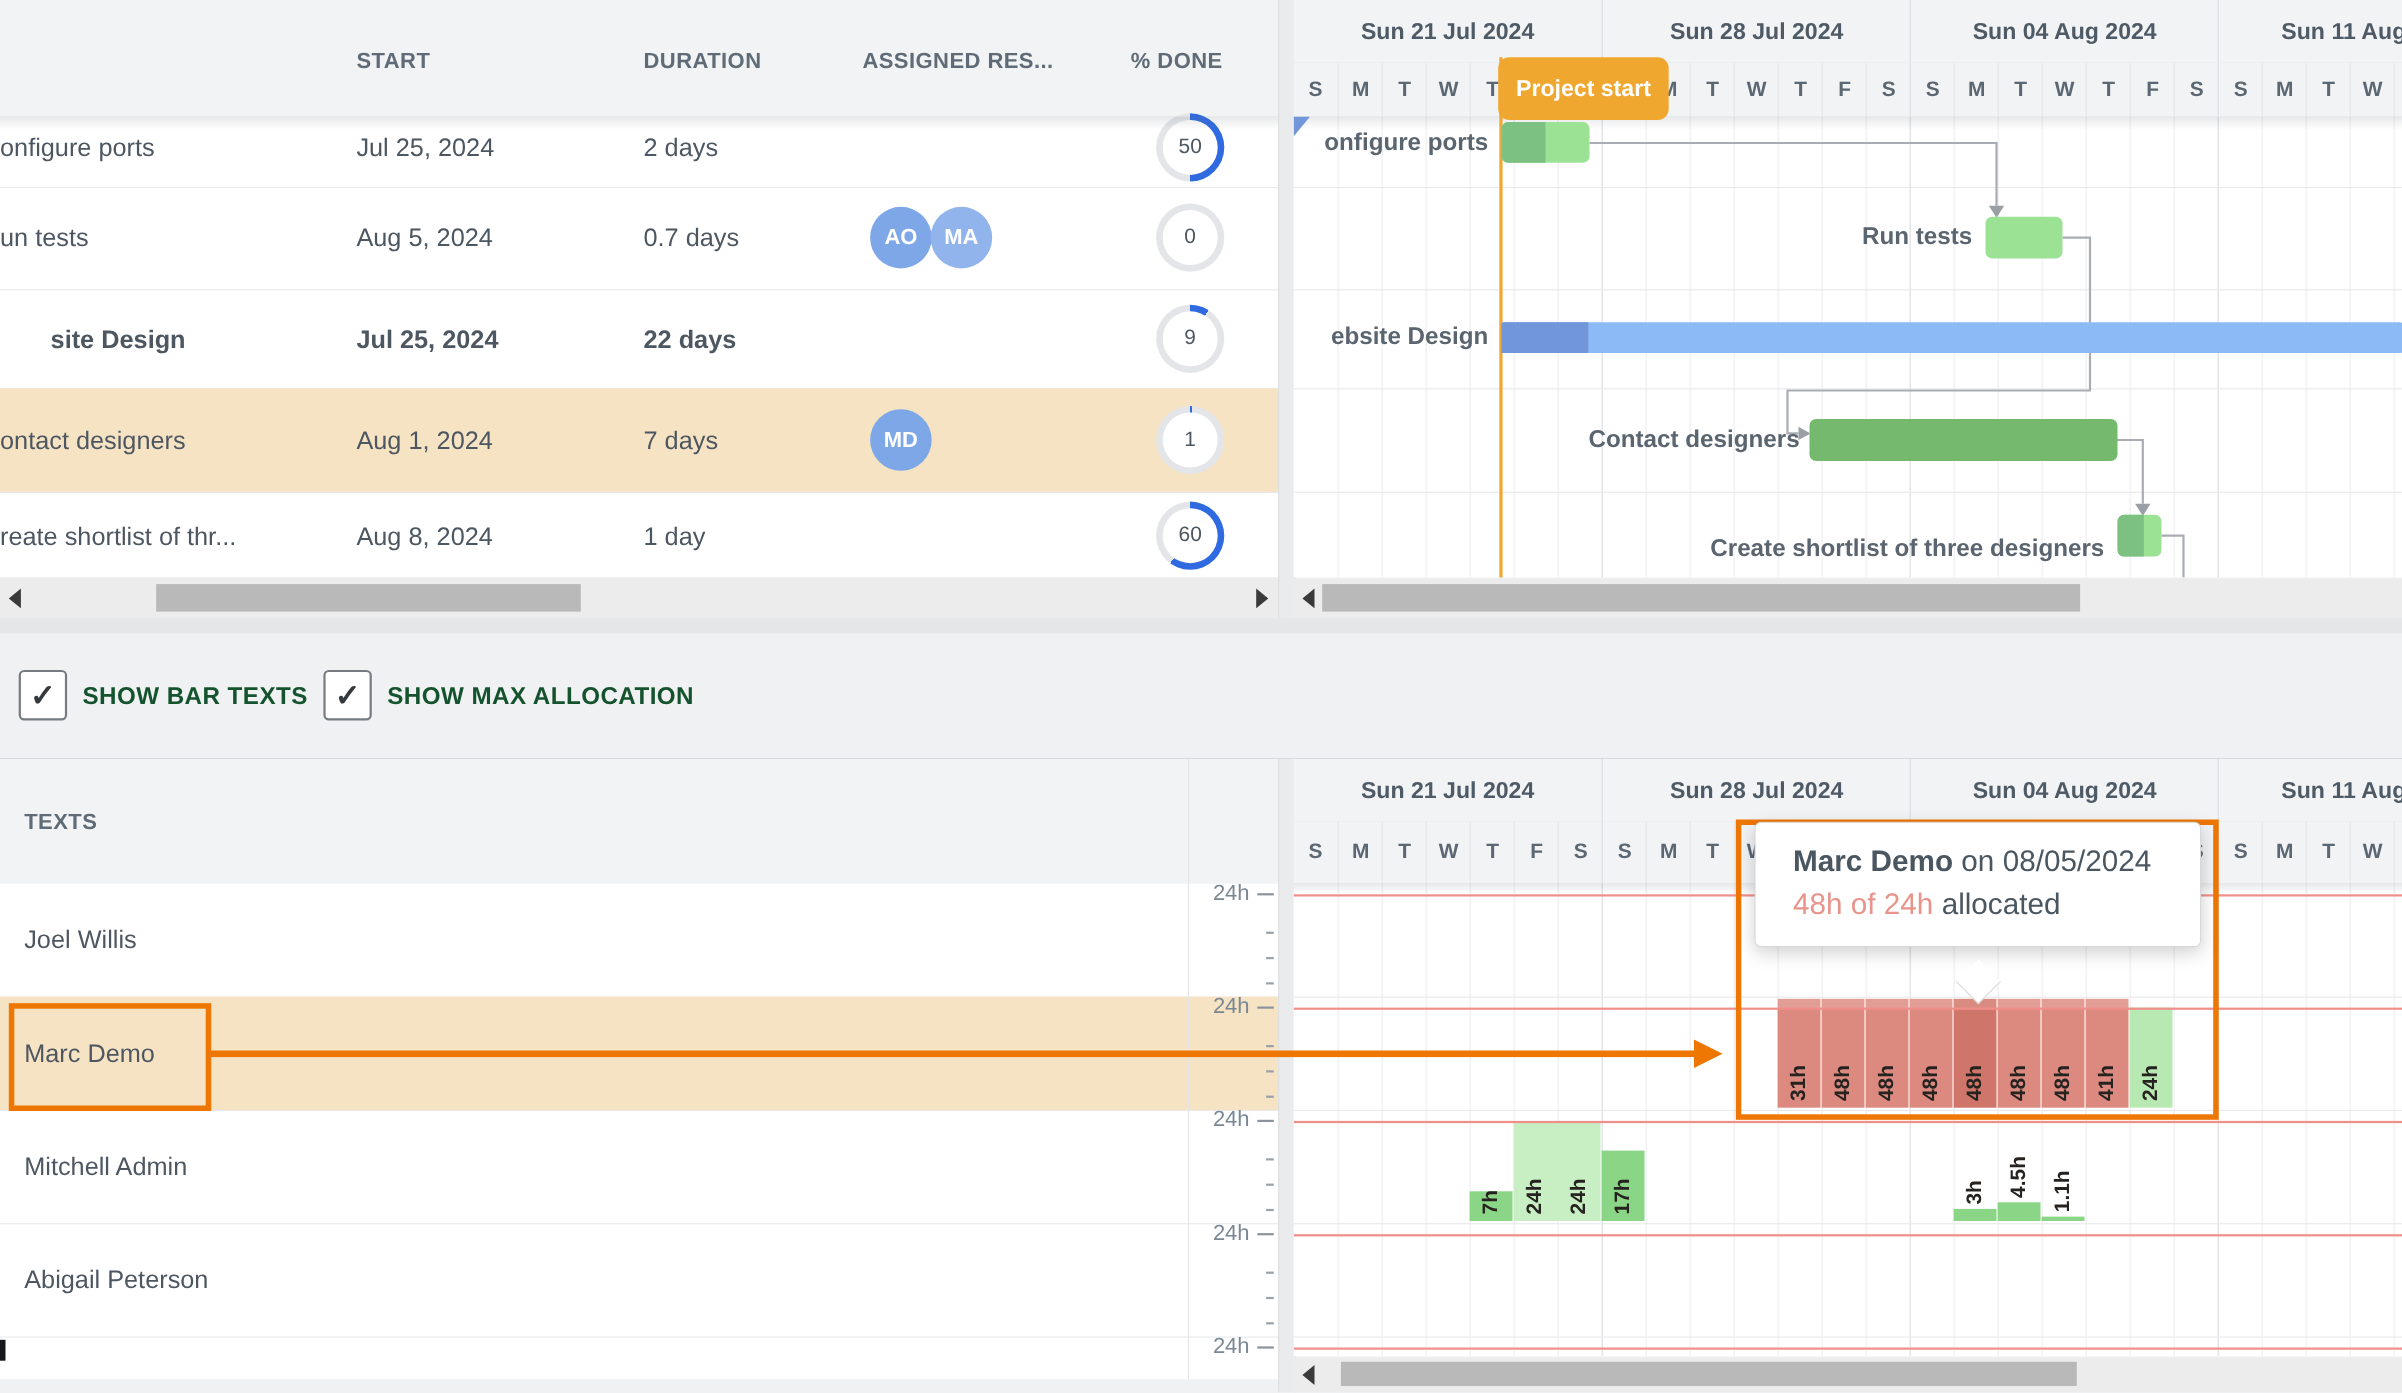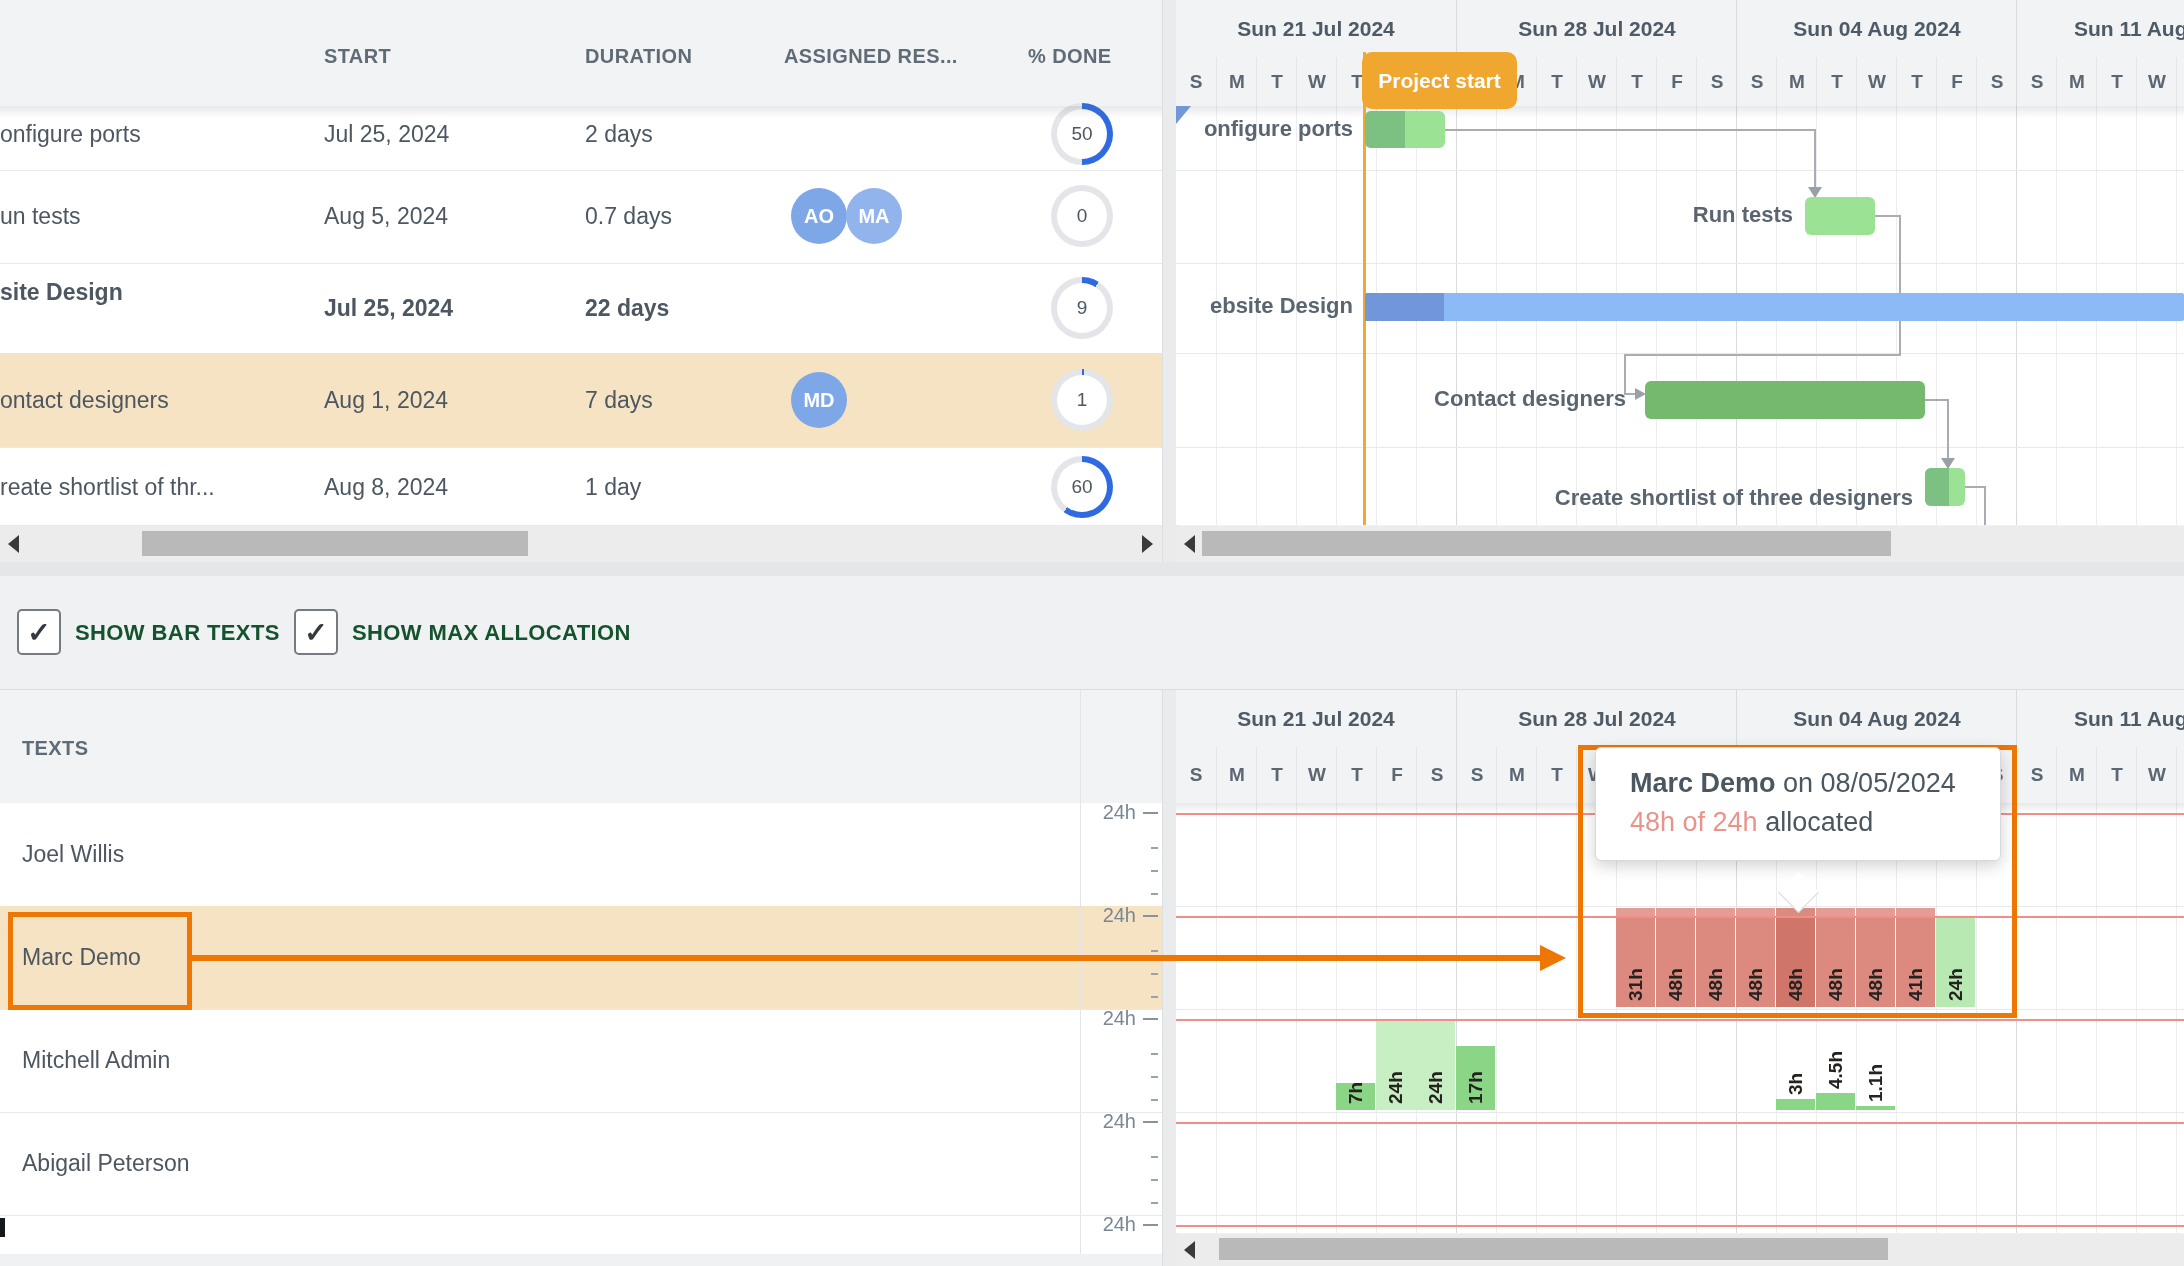--- a/index.html
+++ b/index.html
@@ -81,21 +81,21 @@
         <div class="cell abs" style="left:0;top:33px;">un tests</div>
         <div class="cell abs" style="left:324px;top:33px;">Aug 5, 2024</div>
         <div class="cell abs" style="left:585px;top:33px;">0.7 days</div>
         <div class="avatar" style="left:791px;top:18px;background:#7ea7e8;">AO</div>
         <div class="avatar" style="left:846px;top:18px;background:#92b4ec;">MA</div>
         <div class="ring" style="left:1051px;top:15px;background:conic-gradient(#2f6ae0 0deg,#e3e5e8 0deg 360deg);">
           <div class="inner">0</div>
         </div>
       </div>
       <div class="abs" style="left:0;top:157px;width:1162px;height:90px;border-bottom:1px solid #e8e9eb;">
-        <div class="cell abs bold" style="left:0;top:16px;">site Design</div>
+        <div class="cell abs bold" style="left:0;top:32px;padding-left:46px;">site Design</div>
         <div class="cell abs bold" style="left:324px;top:32px;">Jul 25, 2024</div>
         <div class="cell abs bold" style="left:585px;top:32px;">22 days</div>
         <div class="ring" style="left:1051px;top:14px;background:conic-gradient(#2f6ae0 32.4deg,#e3e5e8 32.4deg 360deg);">
           <div class="inner">9</div>
         </div>
       </div>
       <div class="abs tan" style="left:0;top:247px;width:1162px;height:94px;border-bottom:1px solid #e8e9eb;">
         <div class="cell abs" style="left:0;top:34px;">ontact designers</div>
         <div class="cell abs" style="left:324px;top:34px;">Aug 1, 2024</div>
         <div class="cell abs" style="left:585px;top:34px;">7 days</div>
@@ -201,21 +201,21 @@
       </div>
       <div class="glbl" style="left:0px;top:9.5px;width:177px;">onfigure ports</div>
       <div class="gbar green" style="left:629px;top:91px;width:70px;height:38px;"></div>
       <div class="glbl" style="left:257px;top:96px;width:360px;">Run tests</div>
       <div class="gbar parent" style="left:189px;top:187px;width:819px;height:28px;">
         <div class="prog" style="width: 79px;"></div>
       </div>
       <div style="left:189px;top:215px;width:0;height:0;border-top:18px solid #7296da;border-right:15px solid transparent;"></div>
       <div class="glbl" style="left:0px;top:187px;width:177px;">ebsite Design</div>
       <div class="gbar darkgreen" style="left:469px;top:275px;width:280px;height:38px;"></div>
-      <div class="glbl" style="left:90px;top:280px;width:360px;">Contact designers</div>
+      <div class="glbl" style="left:100px;top:280px;width:360px;">Contact designers</div>
       <div class="gbar green" style="left:749px;top:362px;width:40px;height:38px;">
         <div class="prog" style="width: 24px;"></div>
       </div>
       <div class="glbl" style="left:377px;top:367px;width:360px;margin-top:12px;">Create shortlist of three designers</div>
     </div>
 
   <svg class="abs" style="left:1176px;top:106px;z-index:2;" width="1008" height="419" viewBox="0 0 1008 419">
     <g stroke="#a9adb3" stroke-width="2" fill="none">
       <path d="M269,24 H639 V81"></path>
       <path d="M699,110 H724 V249 H449 V288 H459"></path>

